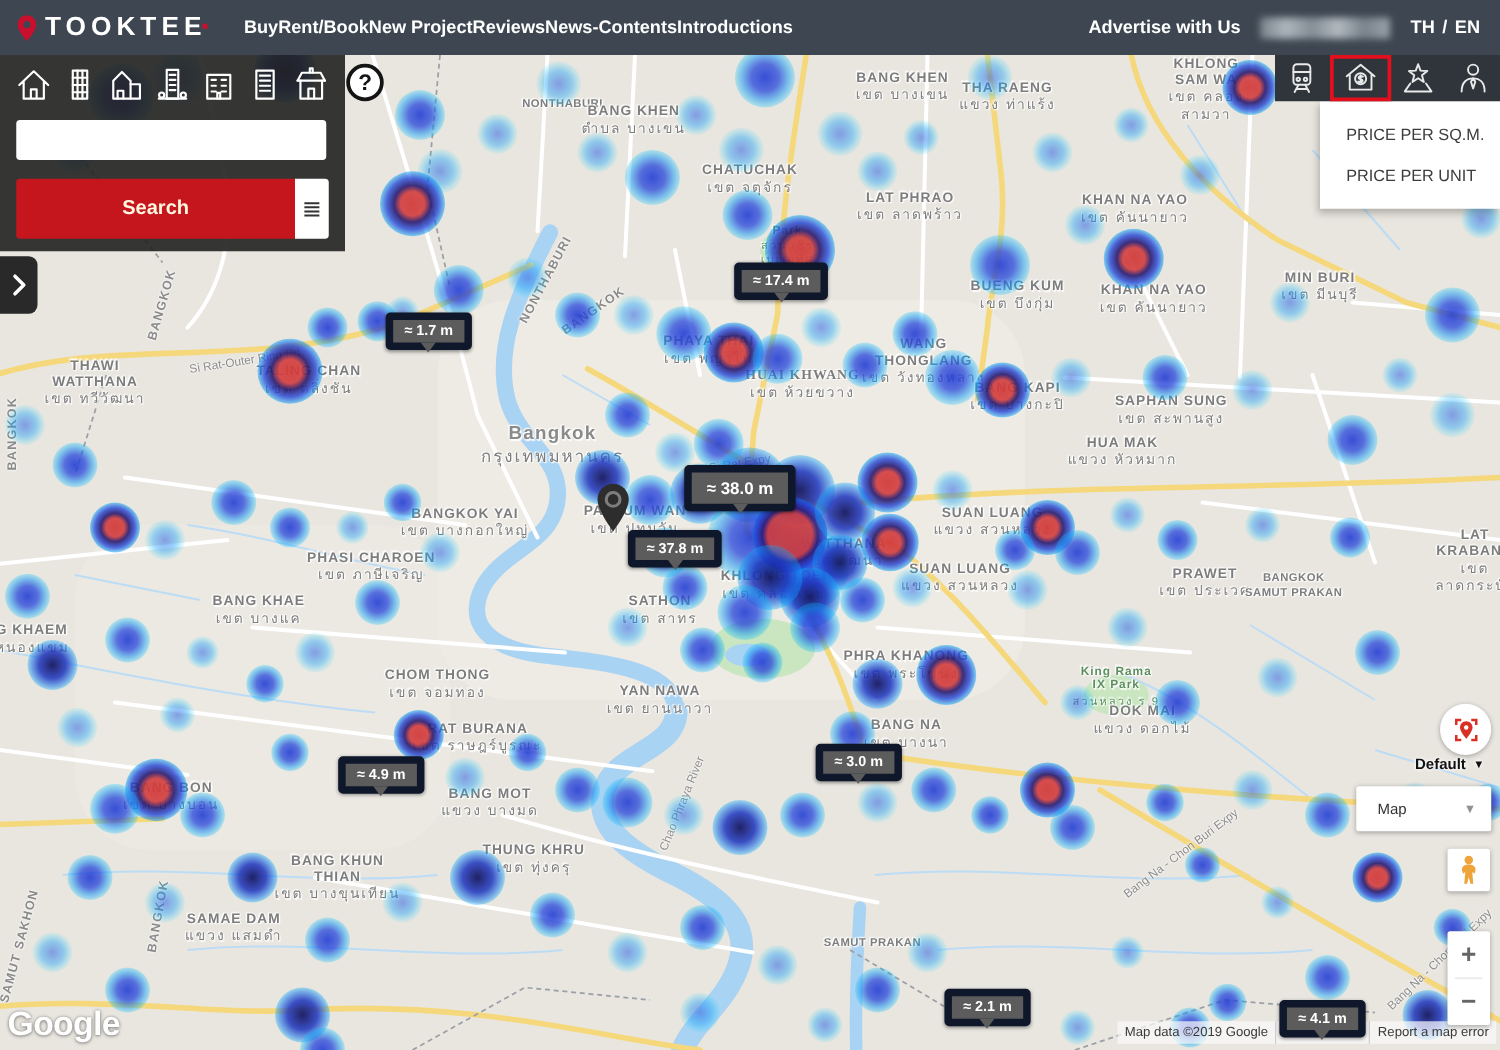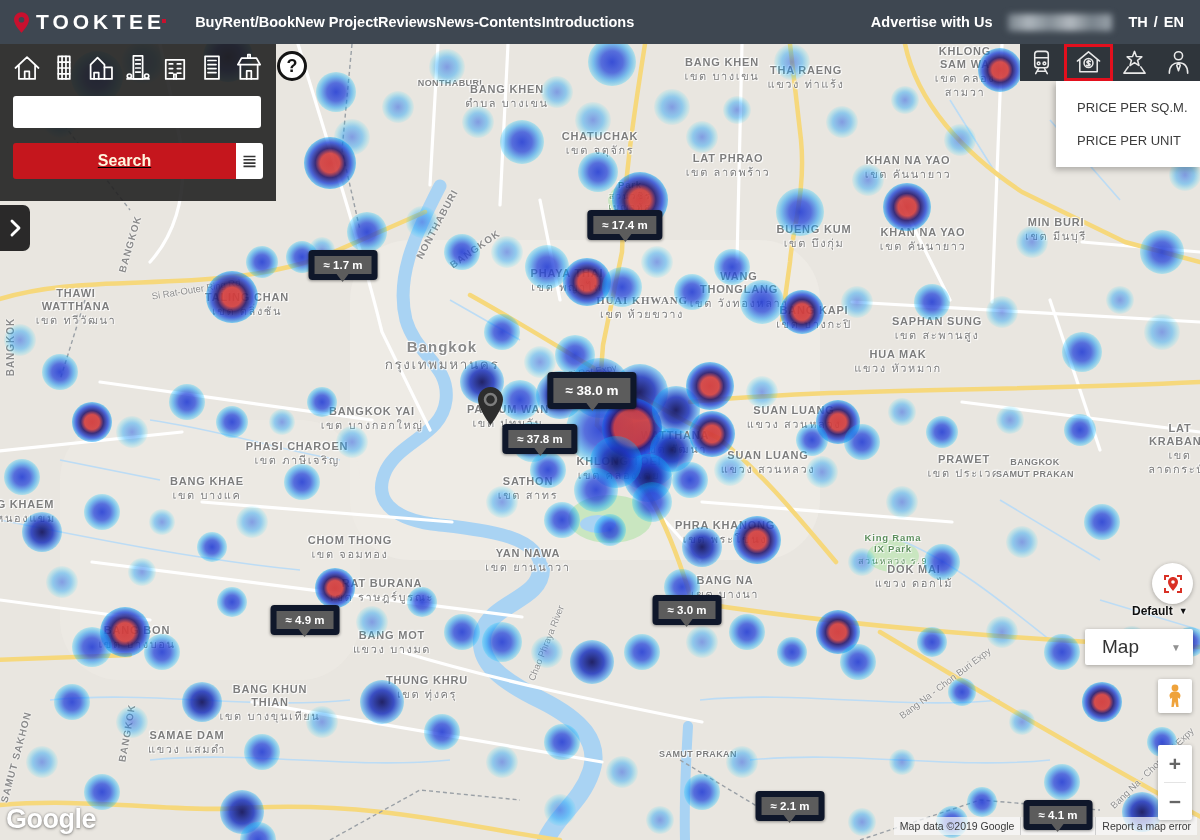--- a/index.html
+++ b/index.html
@@ -63,21 +63,21 @@
   .pricetag::after{content:"";position:absolute;left:50%;bottom:-8px;margin-left:-6px;
             border:6px solid transparent;border-top:8px solid #5c5c5c;border-bottom:0;}
   .pricetag.big{font-size:13.5px;padding:5px 12px;}
 
   
   .panel{position:absolute;left:0;top:44px;width:276px;height:157px;background:rgba(33,33,33,.9);z-index:40;}
   .icons-row{display:flex;justify-content:space-between;align-items:center;padding:9px 12px 0 12px;}
   .icon-btn{width:30px;height:30px;cursor:pointer;}
   .search-input{display:block;margin:13px 13px 0 13px;width:224px;height:32px;border:none;border-radius:3px;
                 background:#fff;padding:0 12px;font-size:14px;outline:none;}
-  .search-row{display:flex;margin:15px 13px 0 13px;height:36px;text-decoration:underline;}
+  .search-row{display:flex;margin:15px 13px 0 13px;height:48px;}
   .search-btn{flex:1;background:#c5161d;color:#fff7df;border:none;border-radius:3px 0 0 3px;
               font-weight:bold;font-size:16px;font-family:"Liberation Sans",sans-serif;cursor:pointer;}
   .list-btn{width:27px;background:#fff;border:none;border-radius:0 3px 3px 0;display:flex;
             align-items:center;justify-content:center;cursor:pointer;}
 
   .chevron-tab{position:absolute;left:0;top:205px;width:30px;height:46px;background:rgba(25,25,25,.92);
                border-radius:0 7px 7px 0;display:flex;align-items:center;justify-content:center;
                z-index:35;cursor:pointer;}
 
   .help-btn{position:absolute;left:277px;top:51px;width:30px;height:30px;border-radius:50%;background:#fff;
@@ -95,21 +95,21 @@
 
   
   .pin-btn{position:absolute;left:1152px;top:563px;width:41px;height:41px;border-radius:50%;background:#fff;
            box-shadow:0 1px 4px rgba(0,0,0,.3);z-index:30;display:flex;align-items:center;justify-content:center;cursor:pointer;}
   .default-dd{position:absolute;left:1132px;top:604px;z-index:30;font-size:12px;color:#111;display:flex;
               align-items:center;gap:6px;cursor:pointer;text-shadow:0 0 3px #fff,0 0 3px #fff;font-weight:bold;}
   .default-dd .caret{font-size:9px;color:#111;}
   .map-btn{position:absolute;left:1085px;top:629px;width:108px;height:36px;background:#fff;border-radius:2px;
            box-shadow:0 1px 4px rgba(0,0,0,.3);z-index:30;display:flex;align-items:center;
            justify-content:space-between;padding:0 12px 0 17px;box-sizing:border-box;cursor:pointer;}
-  .map-btn .lbl{font-size:19px;color:#333;}
+  .map-btn .lbl{font-size:12px;color:#333;}
   .map-btn .caret{color:#919191;font-size:10px;}
   .pegman{position:absolute;left:1158px;top:679px;width:34px;height:34px;background:#fff;border-radius:2px;
           box-shadow:0 1px 4px rgba(0,0,0,.3);z-index:30;display:flex;align-items:center;justify-content:center;cursor:grab;}
   .zoomctl{position:absolute;left:1158px;top:745px;width:34px;height:75px;background:#fff;border-radius:2px;
            box-shadow:0 1px 4px rgba(0,0,0,.3);z-index:30;display:flex;flex-direction:column;}
   .zbtn{flex:1;display:flex;align-items:center;justify-content:center;color:#666;font-size:21px;
         font-weight:bold;cursor:pointer;}
   .zdiv{height:1px;background:#e4e4e4;margin:0 6px;}
 
   .google-logo{position:absolute;left:6px;top:804px;z-index:30;color:#fff;font-size:27px;font-weight:bold;

